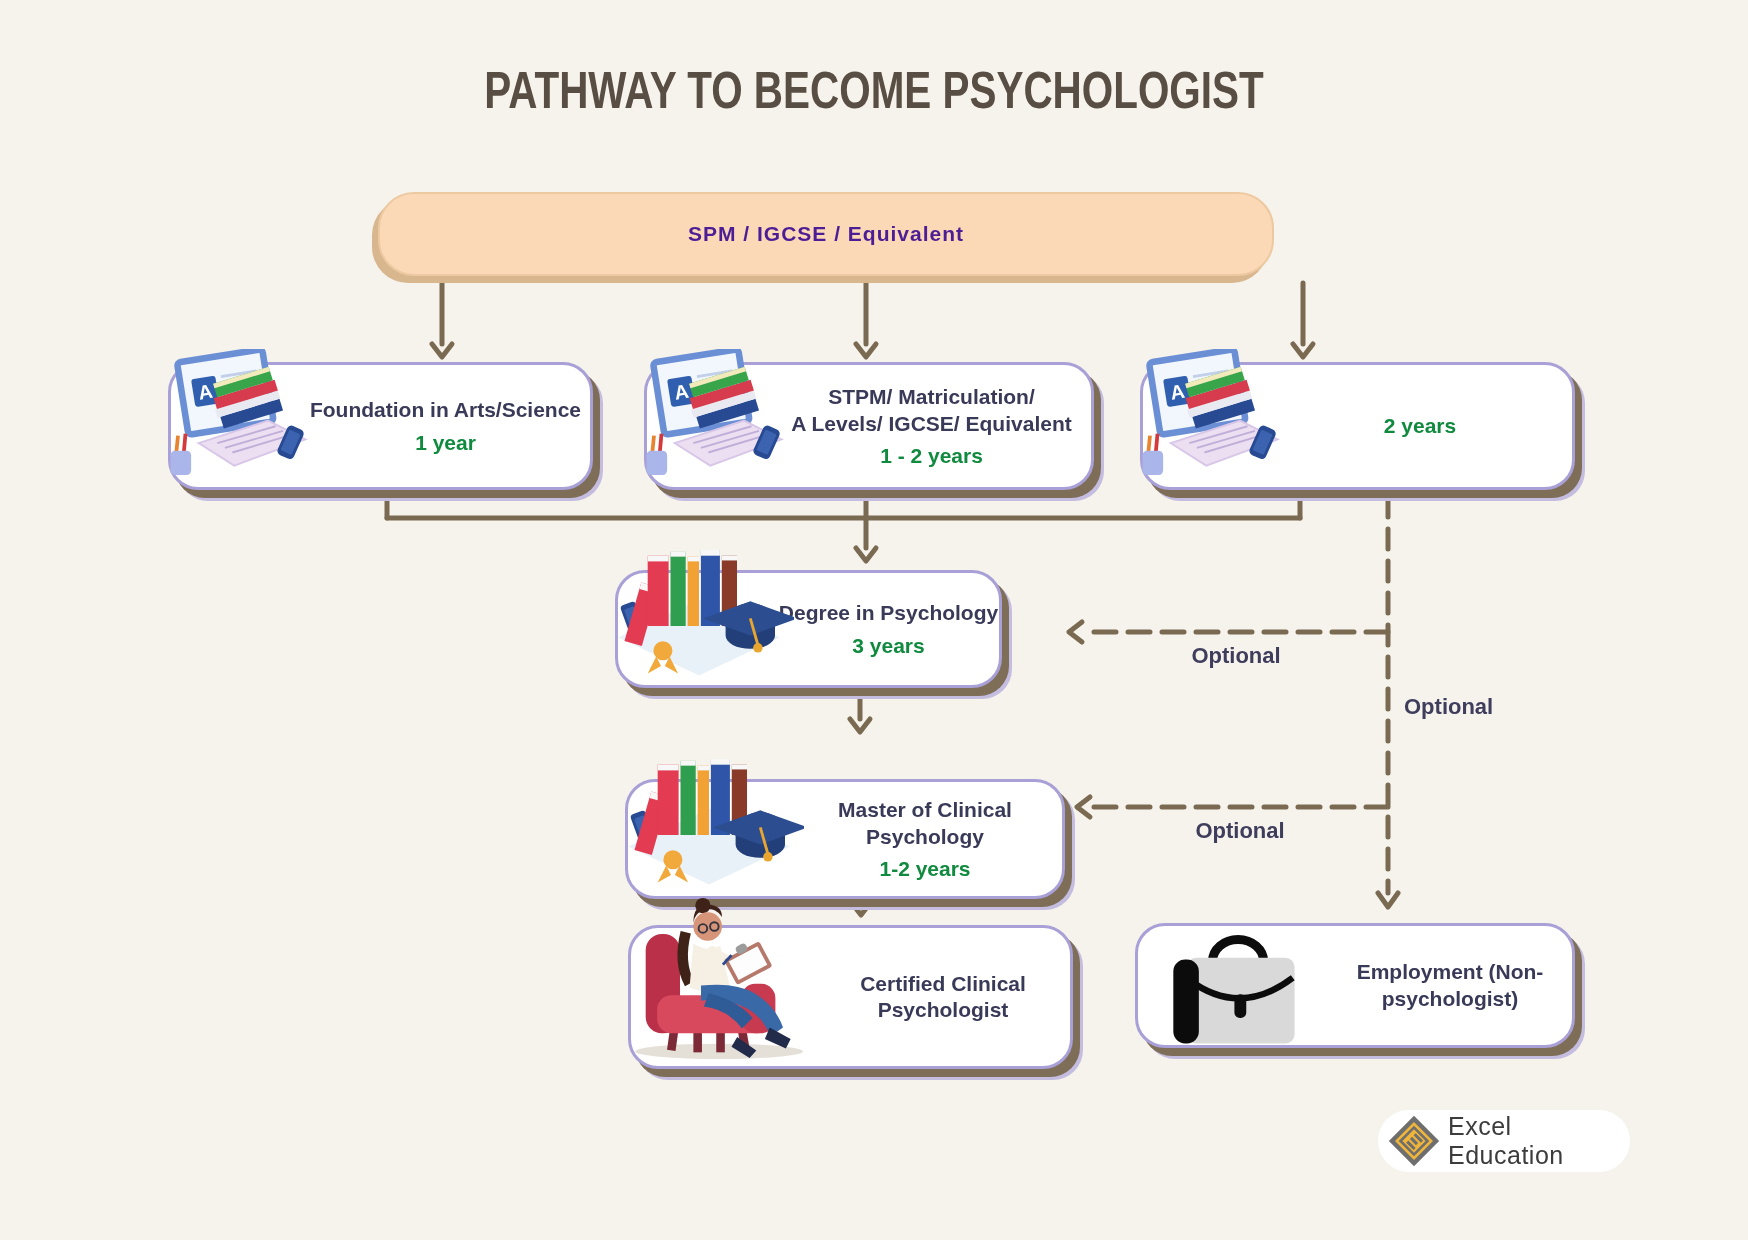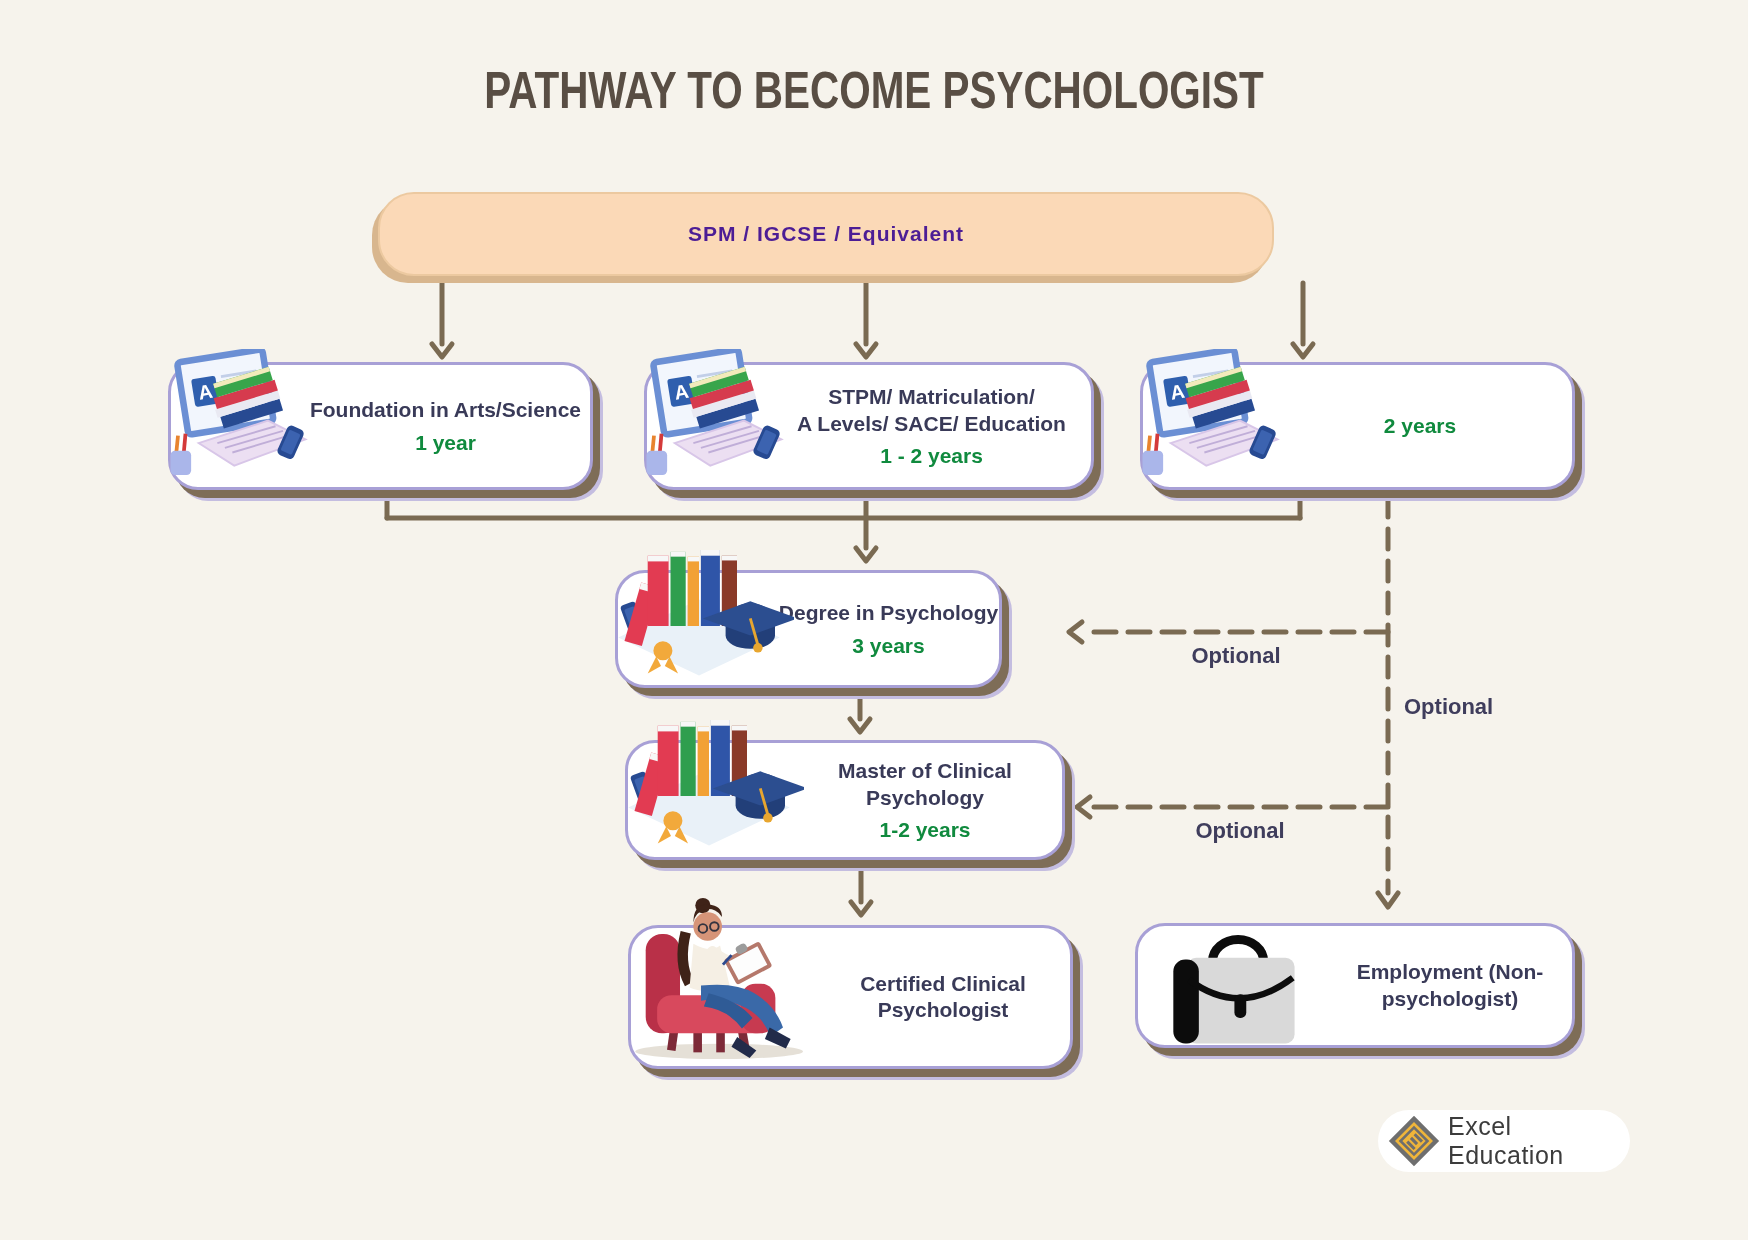--- a/index.html
+++ b/index.html
@@ -162,21 +162,21 @@
         </g>
         <g transform="rotate(24 136 98)">
           <rect x="127" y="82" width="19" height="34" rx="5" fill="#274a92"></rect>
           <rect x="130" y="87" width="13" height="24" rx="2" fill="#3c63b0"></rect>
         </g>
       </svg>
     </span>
     <div class="textcol" style="padding-left:125px">
       <div class="node-title">
         <div>STPM/ Matriculation/</div>
-        <div>A Levels/ SACE/ Education</div>
+        <div>A Levels/ IGCSE/ Equivalent</div>
       </div>
       <div class="duration">1 - 2 years</div>
     </div>
   </div>
 
   <div class="node" style="left:1140px;top:362px;width:435px;height:128px">
     <span class="illus" style="left:-8px;top:-16px">
       <svg viewBox="0 0 160 140" width="150" height="132">
         <g transform="rotate(-9 70 55)">
           <rect x="22" y="6" width="92" height="78" rx="4" fill="#f2f6fd" stroke="#6b8fd4" stroke-width="7"></rect>
@@ -246,21 +246,21 @@
         <polygon points="55,132 46,150 60,142" fill="#f2a93b"></polygon>
         <polygon points="69,132 78,150 64,142" fill="#f2a93b"></polygon>
       </svg>
     </span>
     <div class="textcol" style="padding-left:160px">
       <div class="node-title">Degree in Psychology</div>
       <div class="duration">3 years</div>
     </div>
   </div>
 
-  <div class="node" style="left:625px;top:740px;width:440px;height:120px">
+  <div class="node" style="left:625px;top:779px;width:440px;height:120px">
     <span class="illus" style="left:-14px;top:-42px">
       <svg viewBox="0 0 200 160" width="190" height="152">
         <polygon points="15,112 100,72 185,112 100,152" fill="#e9f1f8"></polygon>
         <g transform="rotate(-20 34 92)">
           <rect x="22" y="74" width="17" height="32" rx="4" fill="#274a92"></rect>
           <rect x="25" y="79" width="11" height="23" rx="2" fill="#3c63b0"></rect>
         </g>
         <g transform="rotate(16 40 95)">
           <rect x="28" y="56" width="19" height="64" fill="#e23b52"></rect>
           <rect x="28" y="56" width="19" height="7" fill="#f7f7f7"></rect>

